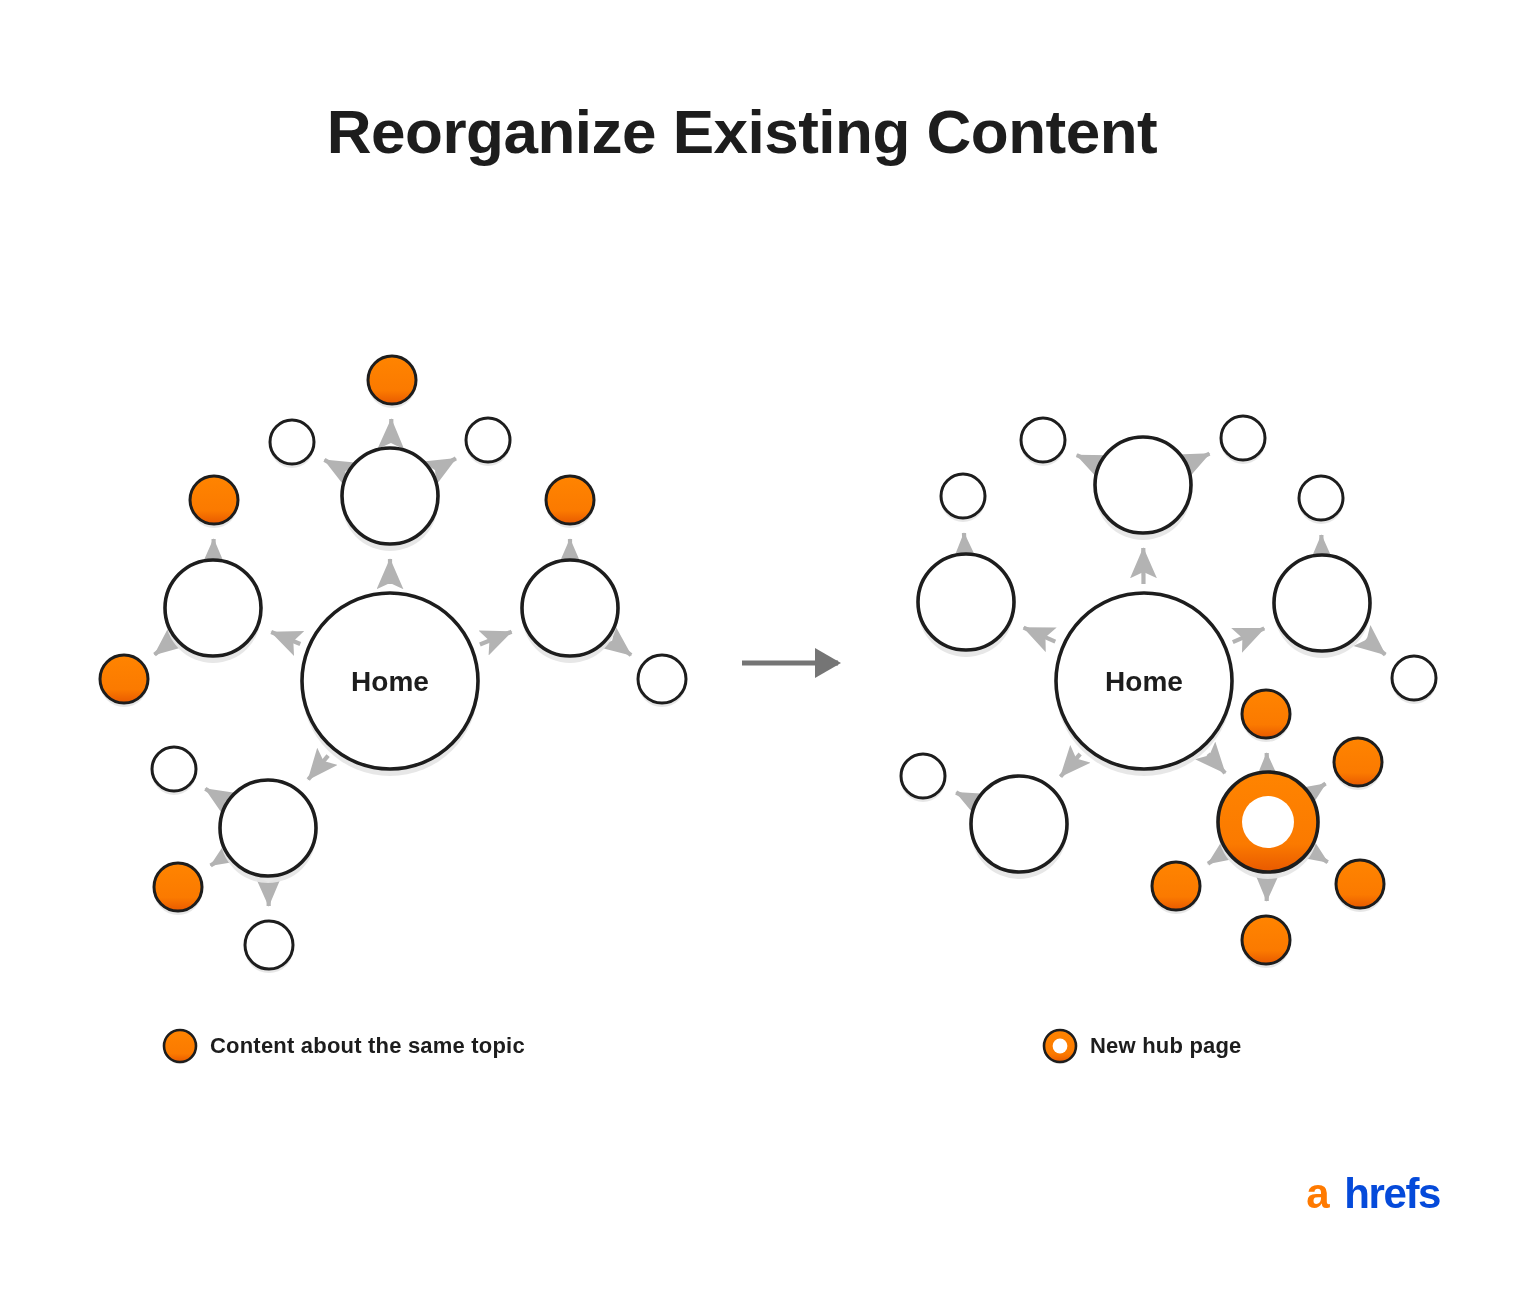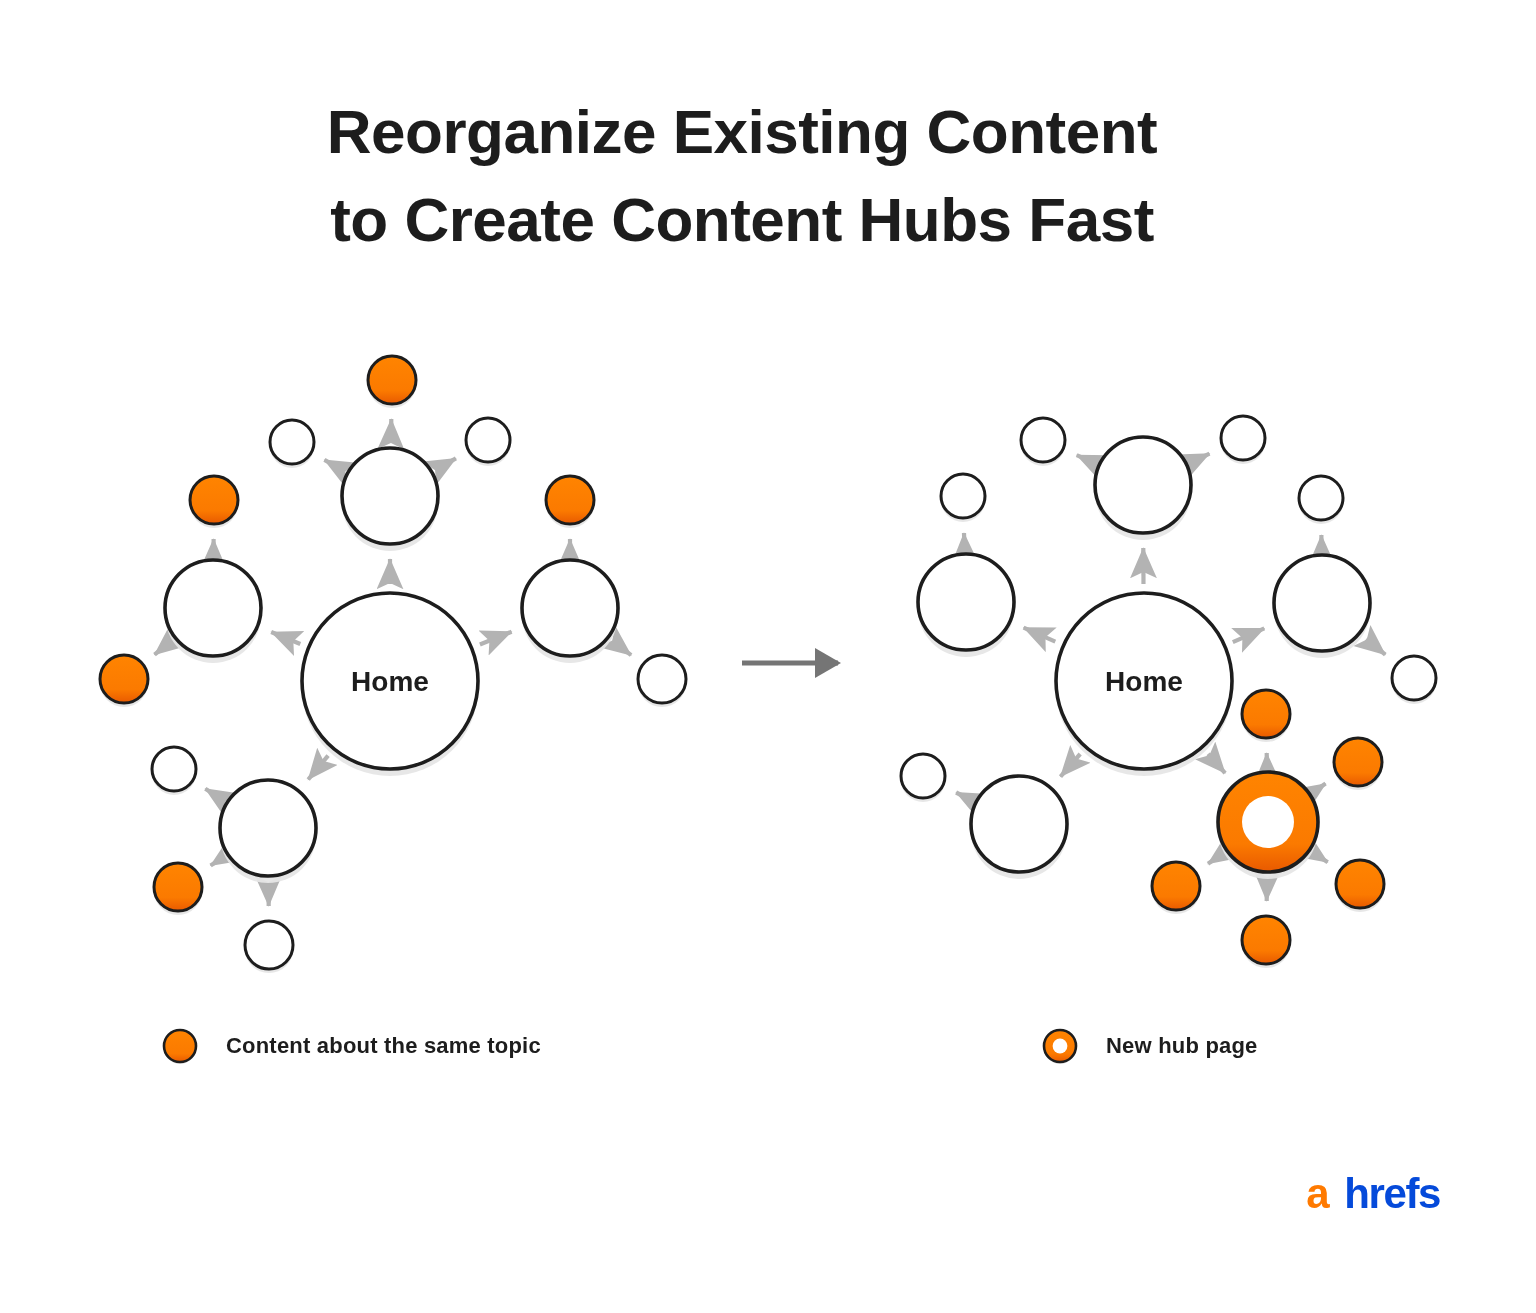--- a/index.html
+++ b/index.html
@@ -37,21 +37,21 @@
     width: 1220px;
     height: 660px;
   }
 
   svg.net { display: block; }
 
   .legend-row {
     position: absolute;
     display: flex;
     align-items: center;
-    gap: 26px;
+    gap: 10px;
   }
   #legend-left  { left: 160px; top: 1026px; }
   #legend-right { left: 1040px; top: 1026px; }
 
   .legend-label {
     font-size: 22px;
     font-weight: bold;
     color: #1d1d1d;
     white-space: nowrap;
     letter-spacing: 0.2px;
@@ -87,21 +87,20 @@
     letter-spacing: -1.4px;
   }
   #brand-logo .a-part { color: #ff7a00; }
   #brand-logo .rest-part { color: #054ada; margin-left: 16px; }
 </style>
 </head>
 <body>
 
 <div id="page-title">
   <span class="tline">Reorganize Existing Content</span>
-  <span class="tline">to Create Content Hubs Fast</span>
 </div>
 
 <div id="diagram-area">
   <svg class="net" id="net-svg" width="1536" height="660" viewBox="0 0 1536 660">
     <defs>
       <marker id="arw" markerWidth="9" markerHeight="9" refX="7.2" refY="3.2" orient="auto" markerUnits="strokeWidth">
         <path d="M0,0 L7.4,3.2 L0,6.4 L1.5,3.2 Z" fill="#b3b3b3"></path>
       </marker>
       <marker id="arwbig" markerWidth="6" markerHeight="6" refX="4.6" refY="3" orient="auto" markerUnits="strokeWidth">
         <path d="M0,0 L5.2,3 L0,6 Z" fill="#757575"></path>

